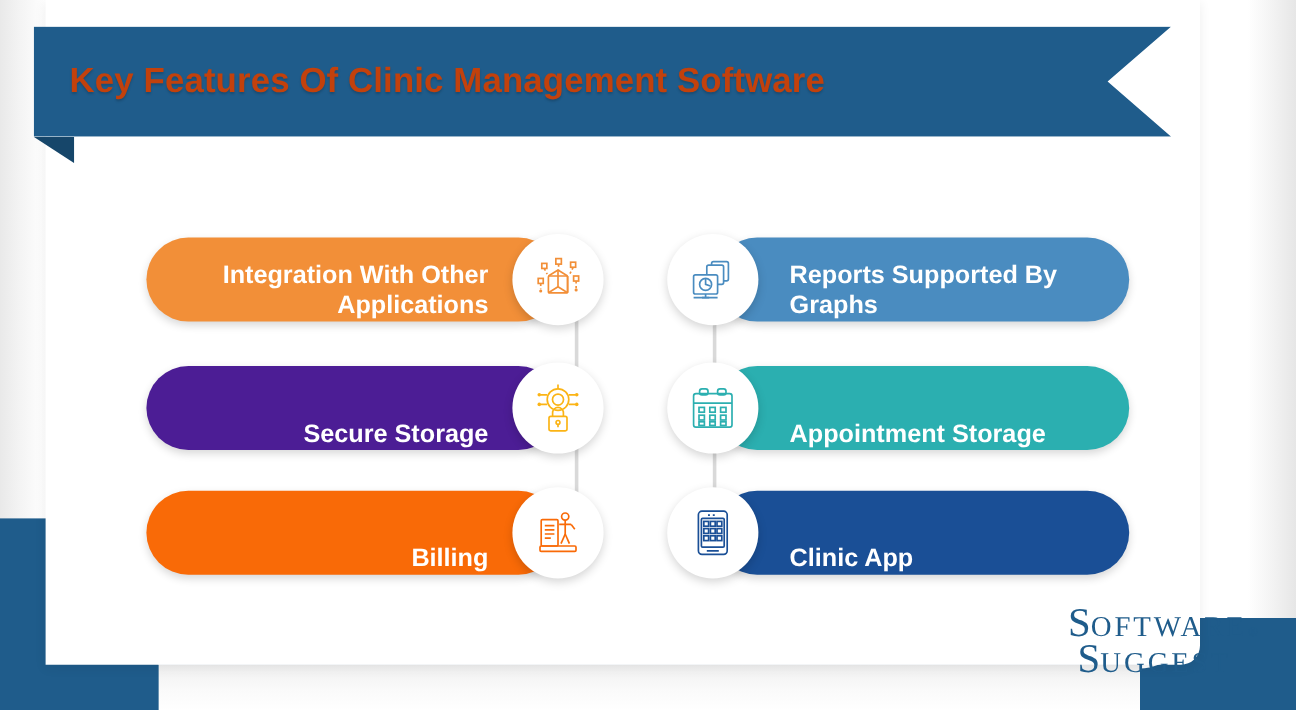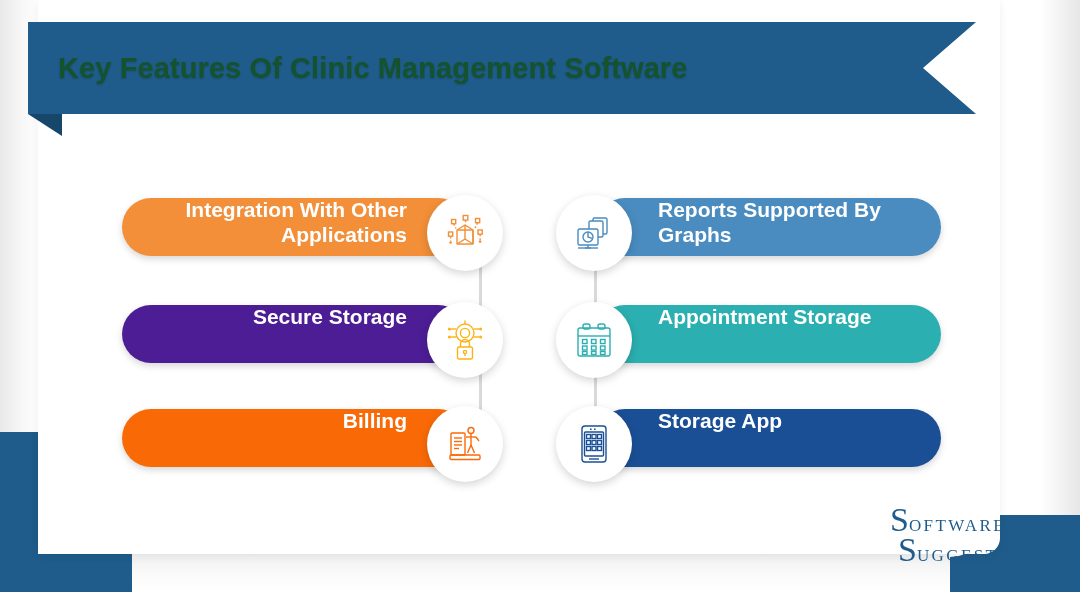--- a/index.html
+++ b/index.html
@@ -96,21 +96,21 @@
     background: #16466A;
     -webkit-clip-path: polygon(0 0, 34px 22px, 34px 0);
     clip-path: polygon(0 0, 34px 22px, 34px 0);
   }
   .ribbon-title {
     position: absolute;
     left: 30px; top: 0;
     height: 92px;
     display: flex;
     align-items: center;
-    color: #14532d;
+    color: #c2410c;
     font-size: 29px;
     font-weight: bold;
     letter-spacing: 0.1px;
     white-space: nowrap;
     text-shadow: 0 1px 2px rgba(0,0,0,0.18);
   }
 
   
   .features {
     position: absolute;
@@ -128,25 +128,25 @@
   .connector.left  { left: 479px; top: 240px; height: 210px; }
   .connector.right { left: 594px; top: 240px; height: 210px; }
 
   .feature {
     position: absolute;
     height: 70px;
   }
   .bar {
     position: absolute;
     top: 0;
-    height: 58px;
+    height: 70px;
     border-radius: 35px;
     box-shadow: 0 3px 7px rgba(0,0,0,0.16);
     display: flex;
-    align-items: flex-start;
+    align-items: flex-end;
     box-sizing: border-box;
   }
   .feature.left .bar  { left: 0;   width: 345px; justify-content: flex-end; padding-right: 60px; }
   .feature.right .bar { left: 40px; width: 345px; justify-content: flex-start; padding-left: 62px; }
 
   .bar-label {
     color: #ffffff;
     font-size: 21px;
     font-weight: 600;
     line-height: 1.18;
@@ -187,21 +187,21 @@
     line-height: 1;
     user-select: none;
   }
   .logo-row { display: flex; align-items: baseline; }
   .logo-row.row2 { margin-top: -4px; margin-left: 8px; }
   .logo-cap {
     font-size: 34px;
     font-weight: normal;
   }
   .logo-rest {
-    font-size: 17px;
+    font-size: 24px;
     letter-spacing: 2.4px;
     font-variant: small-caps;
     font-weight: normal;
     text-transform: uppercase;
   }
   .logo-reg {
     font-size: 11px;
     vertical-align: super;
     margin-left: 1px;
   }
@@ -342,21 +342,21 @@
             <rect x="29.5" y="29" width="4.5" height="4"></rect>
           <rect x="11.5" y="34.5" width="4.5" height="3"></rect>
             <rect x="20.5" y="34.5" width="4.5" height="3"></rect>
             <rect x="29.5" y="34.5" width="4.5" height="3"></rect>
         </svg>
       </div>
     </div>
 
     <div class="feature right" id="feat-mobile">
       <div class="bar" style="background:#1A4F96">
-        <span class="bar-label">Storage App</span>
+        <span class="bar-label">Clinic App</span>
       </div>
       <div class="icon-circle">
         <svg width="46" height="46" viewBox="0 0 46 46" fill="none" stroke="#1A4F96" stroke-width="1.4">
           <rect x="11" y="5" width="24" height="36" rx="3"></rect>
           <rect x="13.5" y="11" width="19" height="24" rx="1"></rect>
           <path d="M19 8.2 H27" stroke-dasharray="1.6 2.4"></path>
           <path d="M18 38 H28"></path>
           <rect x="15.5" y="13.5" width="4" height="4"></rect>
             <rect x="21" y="13.5" width="4" height="4"></rect>
             <rect x="26.5" y="13.5" width="4" height="4"></rect>

